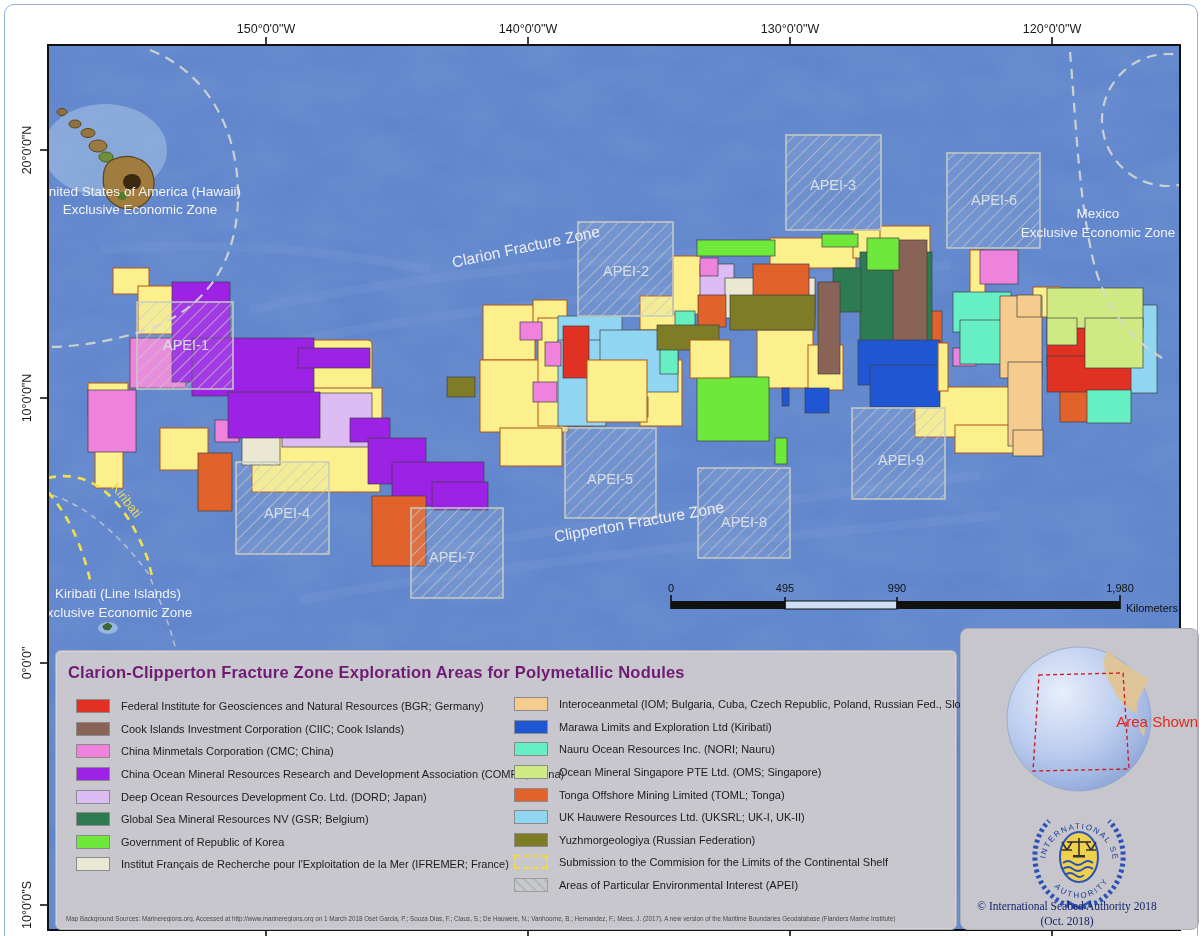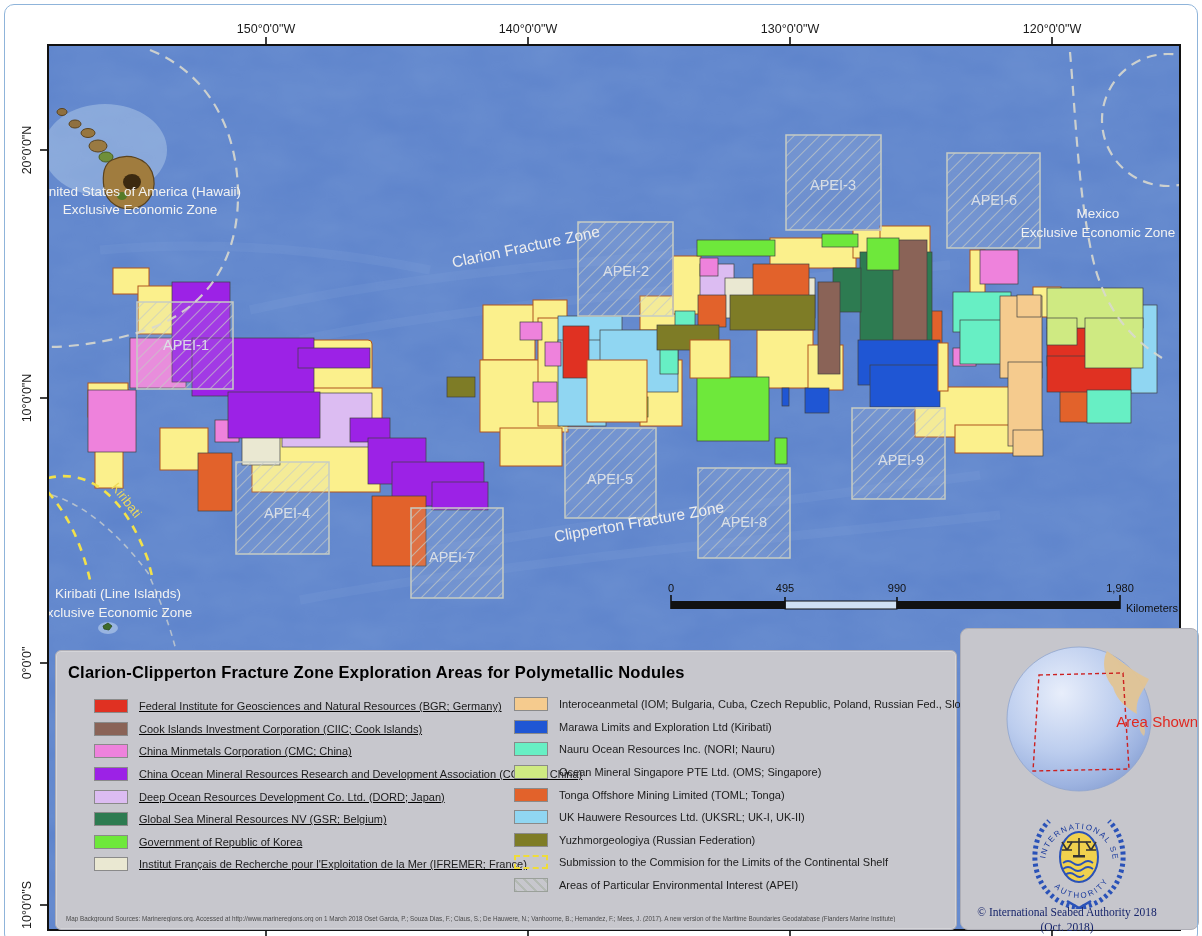--- a/index.html
+++ b/index.html
@@ -3,38 +3,38 @@
 <meta charset="utf-8">
 <style>
   html,body{margin:0;padding:0;background:#fff;}
   .page{position:relative;width:1202px;height:936px;background:#ffffff;overflow:hidden;
         font-family:"Liberation Sans",sans-serif;}
   .page-border{position:absolute;left:4px;top:4px;right:4px;bottom:-8px;border:1px solid #8fb4da;border-radius:10px;pointer-events:none;}
   svg text{font-family:"Liberation Sans",sans-serif;}
   
   .legend-panel{position:absolute;left:55px;top:650px;width:900px;height:278px;
     background:#c7c7cd;border:1px solid #aeaeb6;border-radius:6px;box-shadow:0 0 0 1px rgba(255,255,255,.25) inset;}
-  .legend-title{position:absolute;left:12px;top:12px;font-size:16.5px;font-weight:bold;color:#000000;letter-spacing:.2px;}
+  .legend-title{position:absolute;left:12px;top:12px;font-size:16.5px;font-weight:bold;color:#701a75;letter-spacing:.2px;}
   .lcol{position:absolute;top:44px;}
-  .lcol-left{left:38px;width:432px;text-decoration:underline;}
+  .lcol-left{left:20px;width:432px;}
   .lcol-right{left:458px;width:438px;top:42px;}
   .lrow{display:flex;align-items:center;gap:11px;height:22.6px;}
   .sw{width:34px;height:14px;border:1px solid #8a8a8a;flex:0 0 auto;box-sizing:border-box;}
   .sw-reserved{background:#FBF08C;border:2px solid #E2622B;}
   .sw-submission{background:rgba(0,0,0,0);border:2px dashed #EFDC3A;}
   .sw-apei{background:repeating-linear-gradient(45deg,#b4bab4 0 2px,rgba(0,0,0,0) 2px 7px);border:1px solid #9aa09a;}
   .lt{font-size:11px;color:#1c1c1c;white-space:nowrap;}
   .sources{position:absolute;left:10px;bottom:7px;width:882px;font-size:6.3px;color:#4a4a4a;white-space:nowrap;overflow:hidden;}
   
   .info-panel{position:absolute;left:960px;top:628px;width:237px;height:300px;
     background:#c6c6cc;border:1px solid #aeaeb6;border-radius:8px;}
   .globe-wrap{position:absolute;left:34px;top:6px;width:168px;height:168px;}
   .area-shown{position:absolute;left:0;top:84px;width:237px;text-align:right;font-size:15px;color:#e02820;}
   .logo-wrap{position:absolute;left:63px;top:168px;width:110px;height:112px;}
-  .copyright{position:absolute;left:0;top:276px;width:212px;text-align:center;
+  .copyright{position:absolute;left:0;top:270px;width:212px;text-align:center;
     font-family:"Liberation Serif",serif;font-size:11.5px;color:#17256b;line-height:1.3;}
 </style>
 </head>
 <body>
 
 <div class="page">
 
 <svg width="1202" height="936" viewBox="0 0 1202 936">
   <defs>
     <clipPath id="mapclip">

